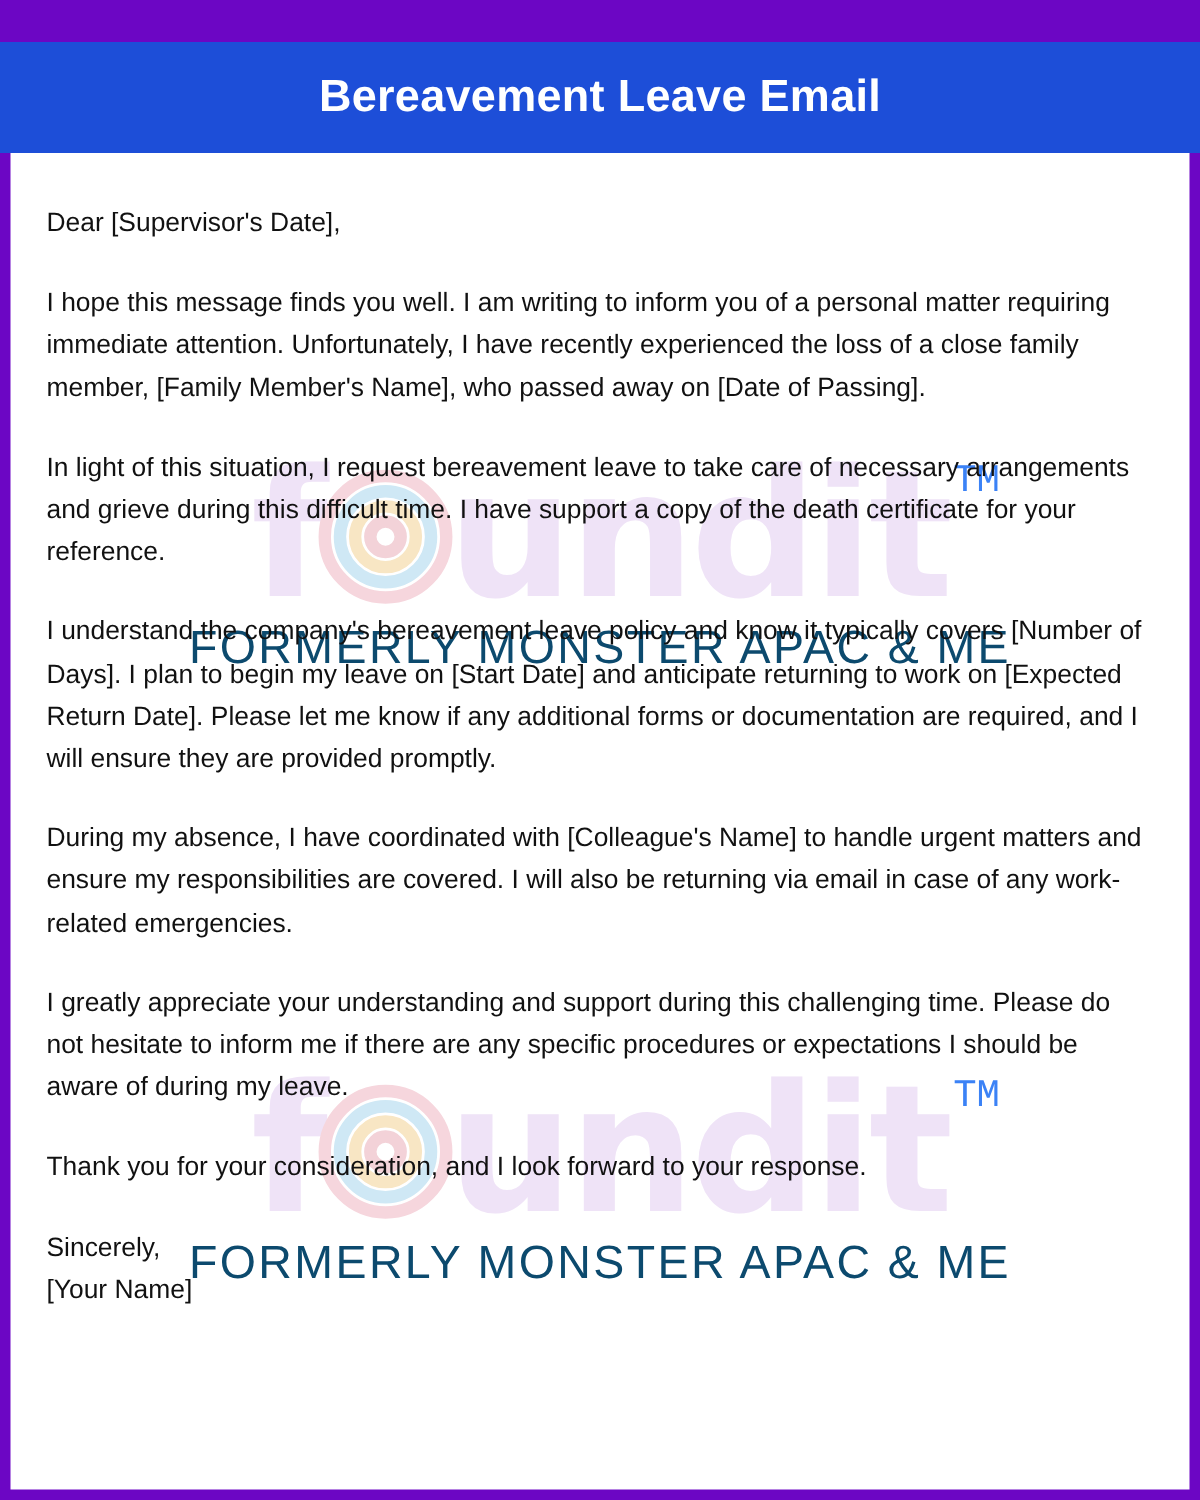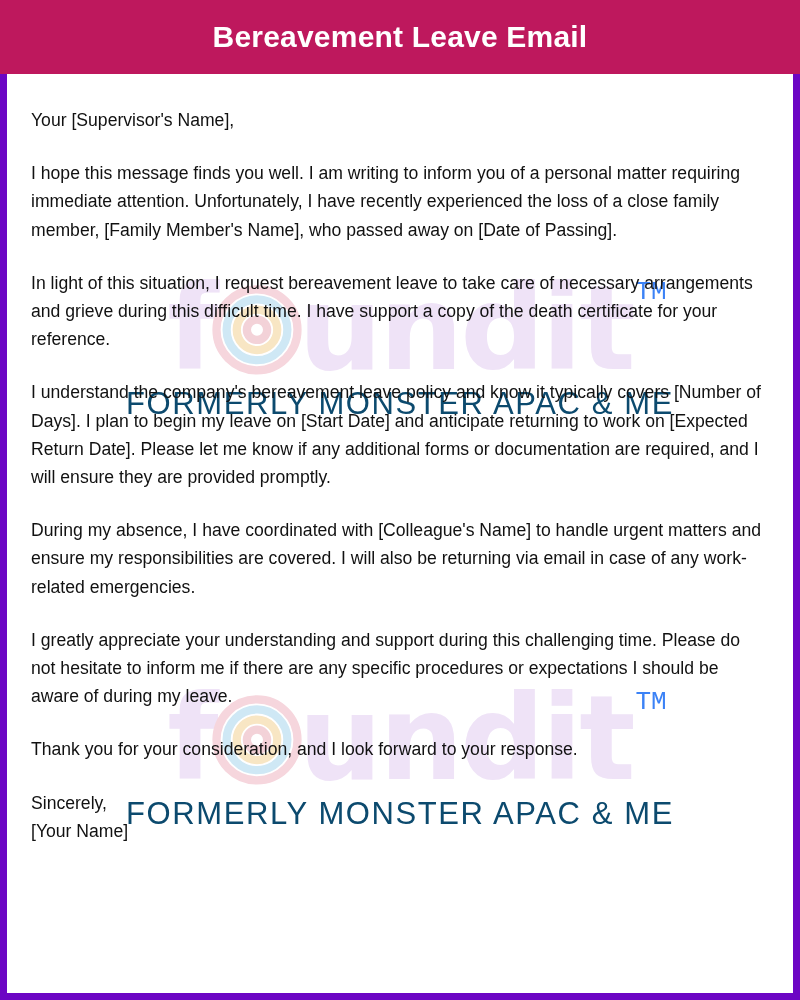--- a/index.html
+++ b/index.html
@@ -21,24 +21,25 @@
     height: 1000px;
     background: #6c06c4;
     display: flex;
     flex-direction: column;
   }
 
   
   .header {
     height: 74px;
     flex: 0 0 74px;
-    background: #be185d;
+    background: #1d4ed8;
     display: flex;
     align-items: center;
     justify-content: center;
+    margin-top: 28px;
   }
   .header-title {
     color: #ffffff;
     font-size: 30px;
     font-weight: bold;
     letter-spacing: 0.2px;
     line-height: 1;
     font-family: "Liberation Sans", sans-serif;
     white-space: nowrap;
   }
@@ -158,21 +159,21 @@
         <div class="wm-logo"><span>f</span><span class="o-slot"><span class="o-letter">o</span><svg class="wm-rings" viewBox="0 0 100 100">
                 <circle cx="50" cy="50" r="44" fill="none" stroke="#f6d6dd" stroke-width="9"></circle>
                 <circle cx="50" cy="50" r="33" fill="none" stroke="#cfe8f5" stroke-width="9"></circle>
                 <circle cx="50" cy="50" r="22" fill="none" stroke="#f8e6c4" stroke-width="9"></circle>
                 <circle cx="50" cy="50" r="11" fill="none" stroke="#f3d2d8" stroke-width="9"></circle>
               </svg></span><span>undit</span><span class="wm-tm">TM</span></div>
         <div class="wm-sub">FORMERLY MONSTER APAC &amp; ME</div>
       </div>
 
       <div class="content">
-        <p class="para">Your [Supervisor's Name],</p>
+        <p class="para">Dear [Supervisor's Date],</p>
         <p class="para">I hope this message finds you well. I am writing to inform you of a personal matter requiring immediate attention. Unfortunately, I have recently experienced the loss of a close family member, [Family Member's Name], who passed away on [Date of Passing].</p>
         <p class="para">In light of this situation, I request bereavement leave to take care of necessary arrangements and grieve during this difficult time. I have support a copy of the death certificate for your reference.</p>
         <p class="para">I understand the company's bereavement leave policy and know it typically covers [Number of Days]. I plan to begin my leave on [Start Date] and anticipate returning to work on [Expected Return Date]. Please let me know if any additional forms or documentation are required, and I will ensure they are provided promptly.</p>
         <p class="para">During my absence, I have coordinated with [Colleague's Name] to handle urgent matters and ensure my responsibilities are covered. I will also be returning via email in case of any work-related emergencies.</p>
         <p class="para">I greatly appreciate your understanding and support during this challenging time. Please do not hesitate to inform me if there are any specific procedures or expectations I should be aware of during my leave.</p>
         <p class="para">Thank you for your consideration, and I look forward to your response.</p>
         <p class="para tight">Sincerely,</p>
         <p class="para">[Your Name]</p>
       </div>
 

